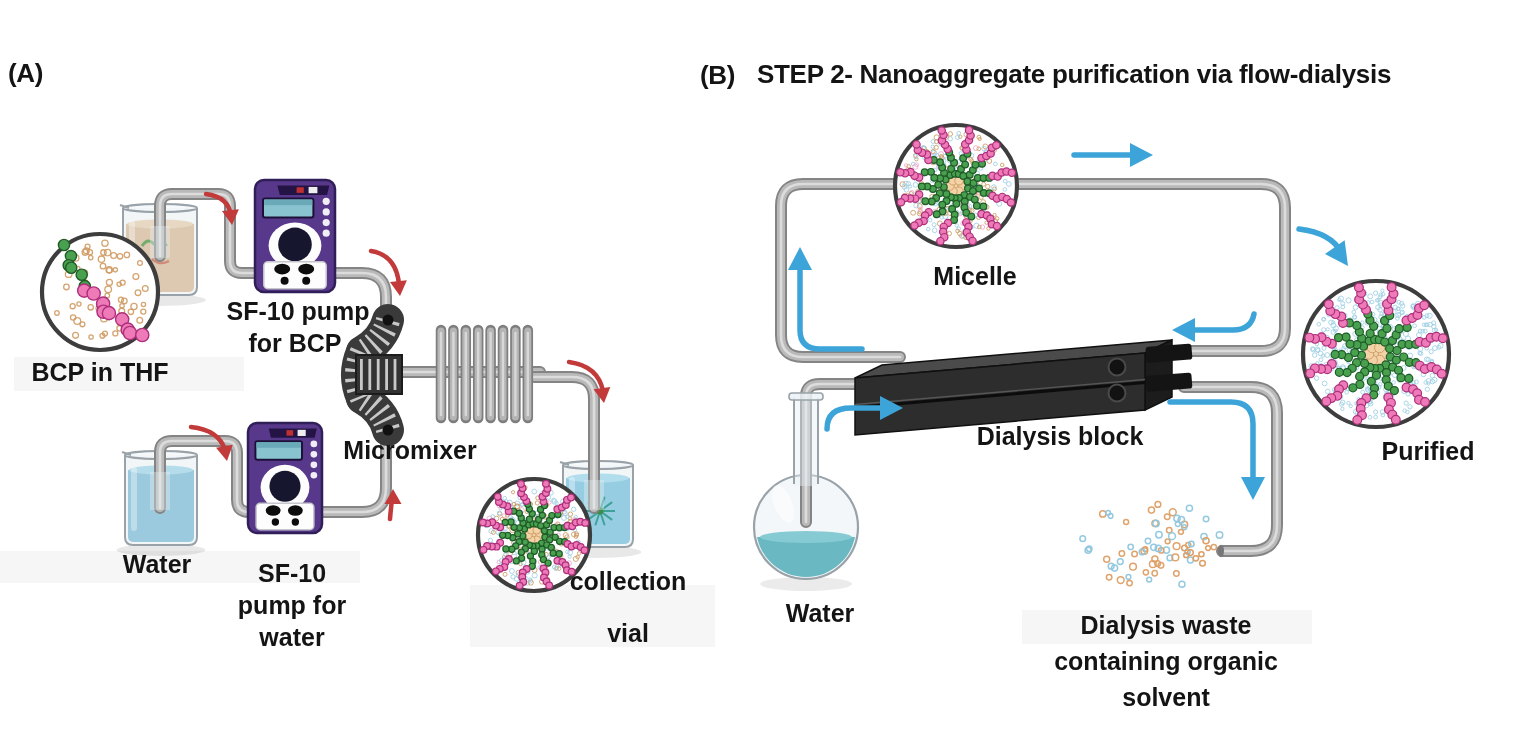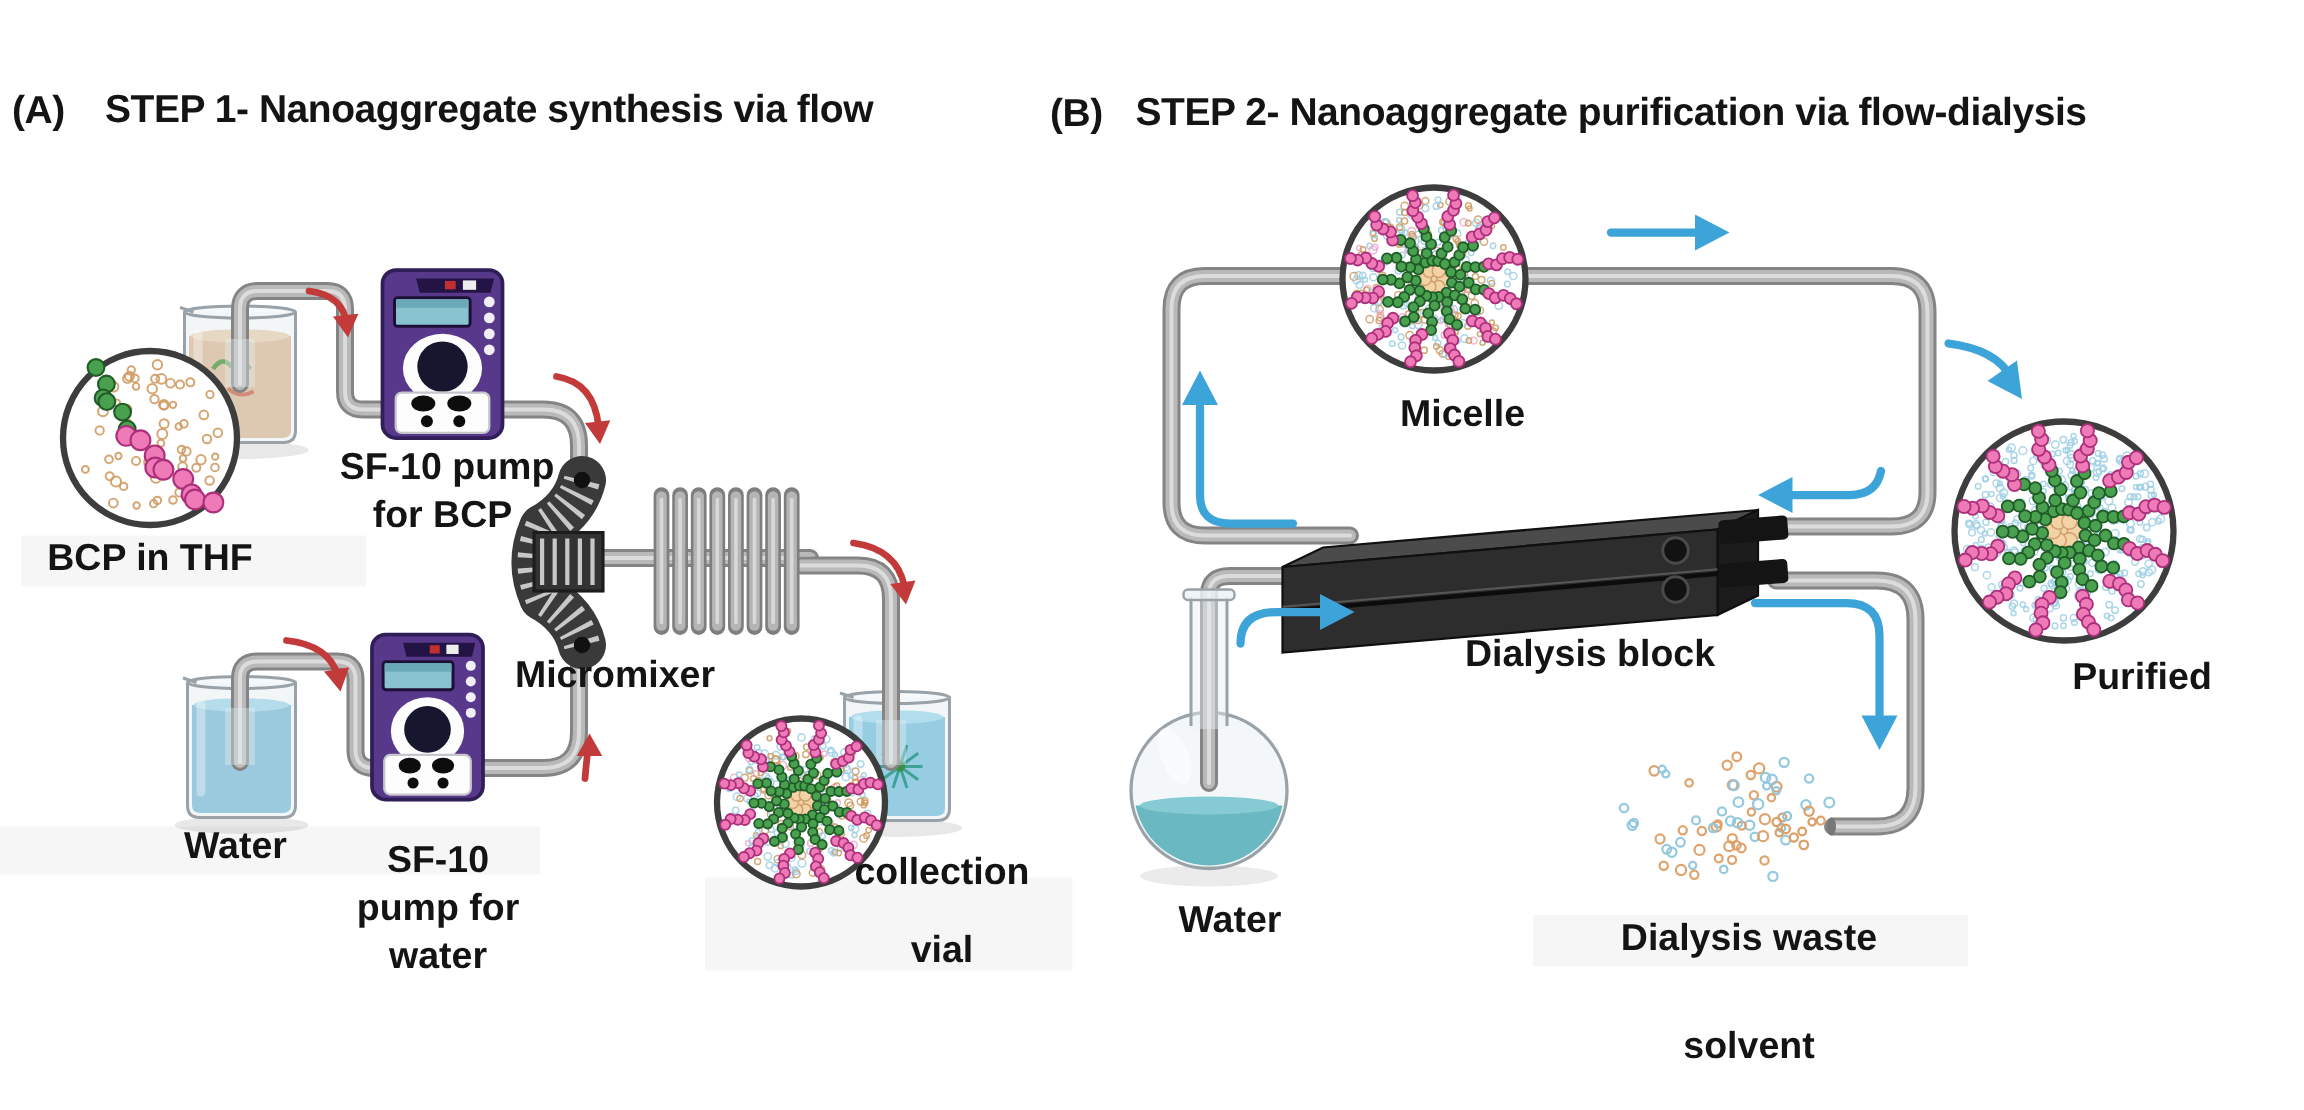--- a/index.html
+++ b/index.html
@@ -1593,33 +1593,33 @@
         <path d="M 1194 330 L 1233 330 Q 1251 330 1254 314" fill="none" stroke="#3da4d9" stroke-width="5.5" stroke-linecap="round"></path>
         <polygon points="0,0 -12,-23 12,-23" fill="#3da4d9" transform="translate(1172,330) rotate(90)"></polygon>
         <path d="M 881 408 L 851 408 Q 827 408 827 429" fill="none" stroke="#3da4d9" stroke-width="5.5" stroke-linecap="round"></path>
         <polygon points="0,0 -12,-23 12,-23" fill="#3da4d9" transform="translate(903,408) rotate(-90)"></polygon>
         <path d="M 1253 477 L 1253 424 Q 1253 402 1231 402 L 1170 402" fill="none" stroke="#3da4d9" stroke-width="5.5" stroke-linecap="round"></path>
         <polygon points="0,0 -12,-23 12,-23" fill="#3da4d9" transform="translate(1253,500) rotate(0)"></polygon>
       </g>
     </svg>
 
   <div class="lbl ttl" style="left:8px;top:60px">(A)</div>
-  <div class="lbl ttl" style="left:70px;top:59px">STEP 1- Nanoaggregate synthesis via flow</div>
   <div class="lbl ctr" style="left:100px;top:359px">BCP in THF</div>
   <div class="lbl ctr" style="left:298px;top:298px">SF-10 pump</div>
   <div class="lbl ctr" style="left:295px;top:330px">for BCP</div>
   <div class="lbl ctr" style="left:410px;top:437px">Micromixer</div>
   <div class="lbl ctr" style="left:157px;top:551px">Water</div>
   <div class="lbl ctr" style="left:292px;top:560px">SF-10</div>
   <div class="lbl ctr" style="left:292px;top:592px">pump for</div>
   <div class="lbl ctr" style="left:292px;top:624px">water</div>
   <div class="lbl ctr" style="left:628px;top:568px">collection</div>
   <div class="lbl ctr" style="left:628px;top:620px">vial</div>
 
   <div class="lbl ttl" style="left:700px;top:62px">(B)</div>
   <div class="lbl ttl" style="left:757px;top:61px">STEP 2- Nanoaggregate purification via flow-dialysis</div>
   <div class="lbl ctr" style="left:975px;top:263px">Micelle</div>
   <div class="lbl ctr" style="left:1060px;top:423px">Dialysis block</div>
   <div class="lbl ctr" style="left:820px;top:600px">Water</div>
   <div class="lbl ctr" style="left:1428px;top:438px">Purified</div>
   <div class="lbl ctr" style="left:1166px;top:612px">Dialysis waste</div>
+  <div class="lbl ctr" style="left:1166px;top:648px">containing organic</div>
   <div class="lbl ctr" style="left:1166px;top:684px">solvent</div>
 </div>
 
 </body></html>

